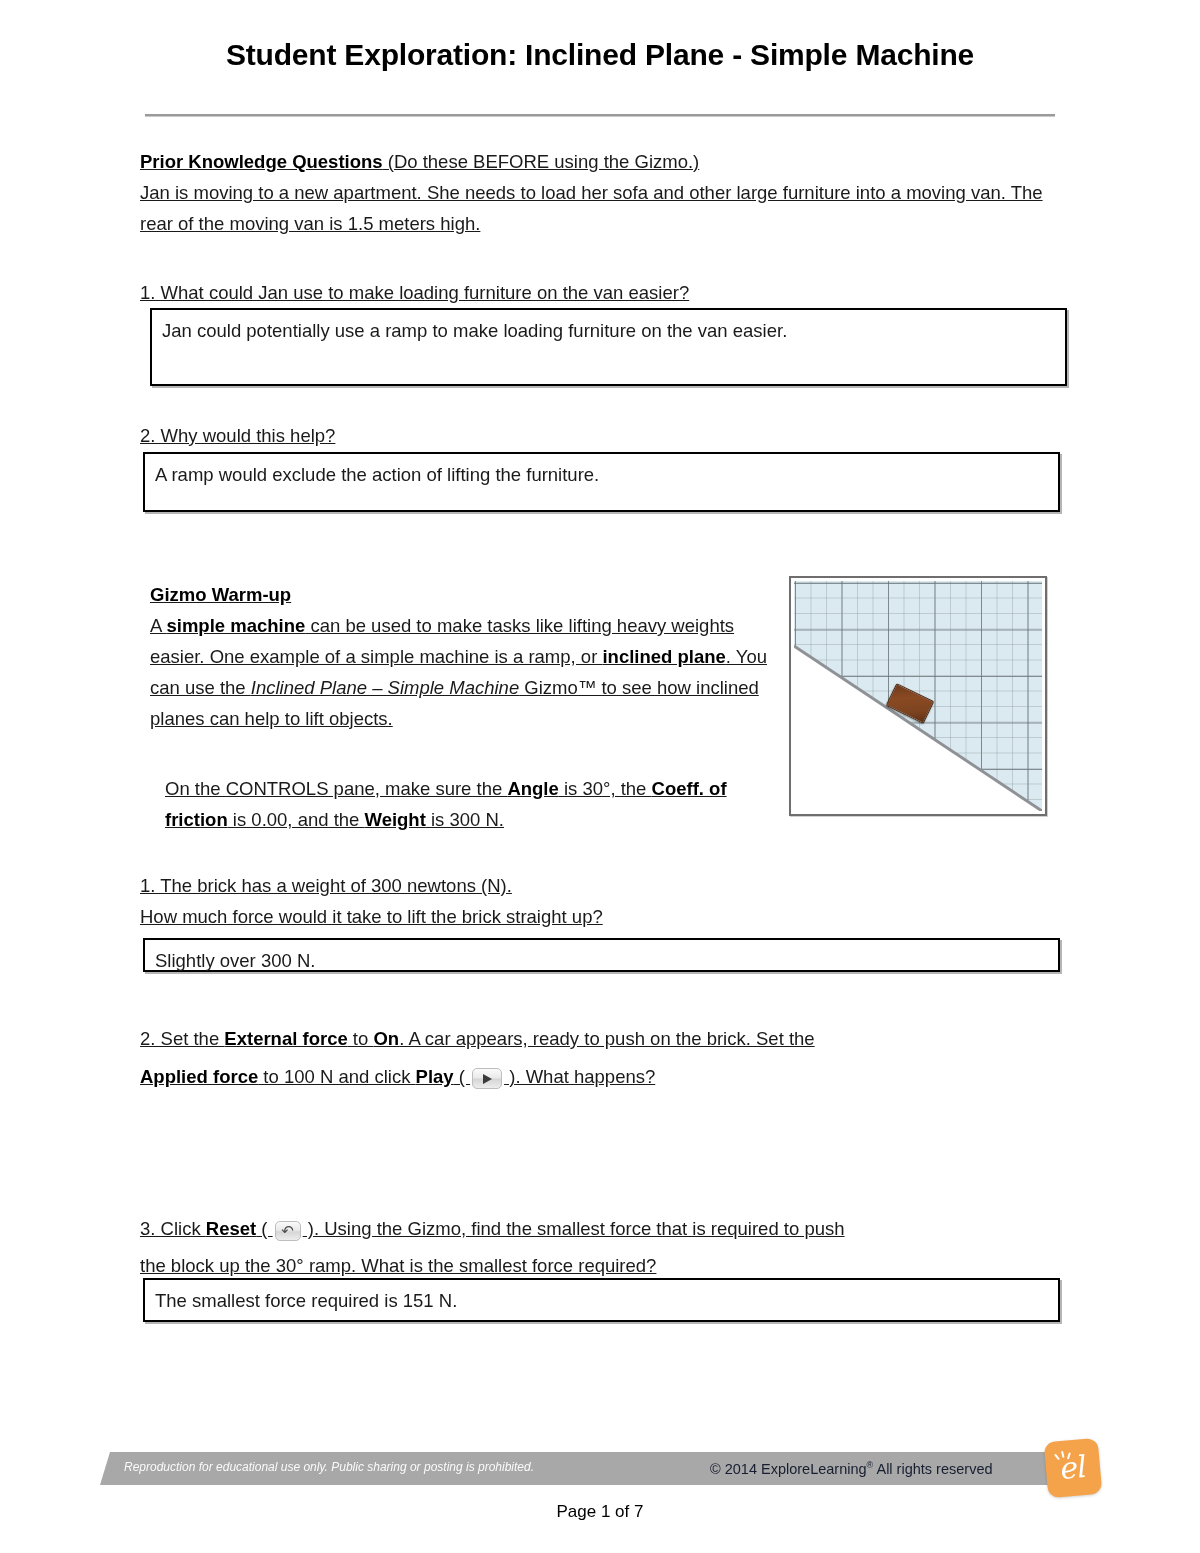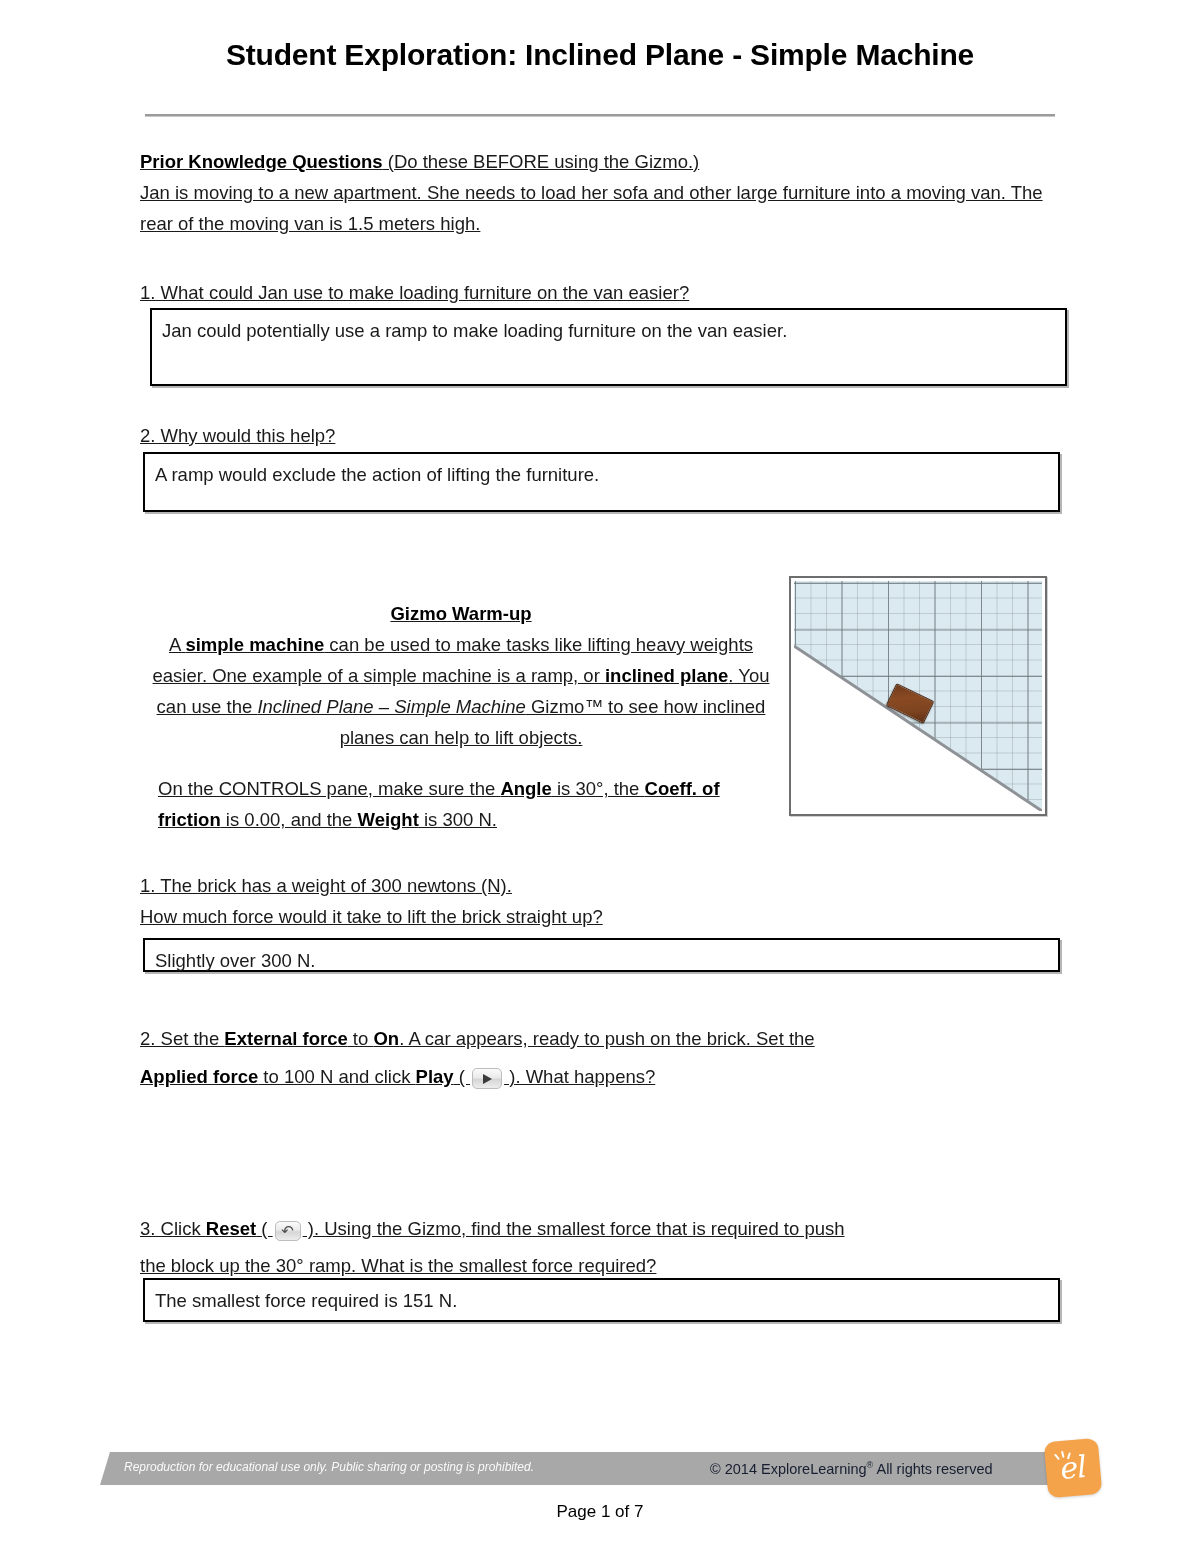--- a/index.html
+++ b/index.html
@@ -261,26 +261,26 @@
   <div class="para" style="left:140px; top:277px; width:930px;">1. What could Jan use to make loading furniture on the van easier?</div>
   <div class="answer-box" style="left:143px; top:308px; width:917px; height:78px;margin-left:7px;">
     <div class="answer-text">Jan could potentially use a ramp to make loading furniture on the van easier.</div>
   </div>
 
   <div class="para" style="left:140px; top:420px; width:930px;">2. Why would this help?</div>
   <div class="answer-box" style="left:143px; top:452px; width:917px; height:60px;">
     <div class="answer-text">A ramp would exclude the action of lifting the furniture.</div>
   </div>
 
-  <div class="para" style="left:150px; top:598px; width:622px;text-align:center;">
+  <div class="para" style="left:150px; top:579px; width:622px;">
     <b>Gizmo Warm-up</b><br>
     <span>A </span><b>simple machine</b><span> can be used to make tasks like lifting heavy weights easier. One example of a simple machine is a ramp, or </span><b>inclined plane</b><span>. You can use the </span><i>Inclined Plane – Simple Machine</i><span> Gizmo™ to see how inclined planes can help to lift objects.</span>
   </div>
 
-  <div class="para" style="left:158px; top:773px; width:622px;">
+  <div class="para" style="left:165px; top:773px; width:622px;">
     <span>On the CONTROLS pane, make sure the </span><b>Angle</b><span> is 30°, the </span><b>Coeff. of friction</b><span> is 0.00, and the </span><b>Weight</b><span> is 300 N.</span>
   </div>
 
   <div class="gizmo-figure">
     <div class="inner">
       <div class="grid-area"></div>
       <svg class="ramp-wedge" viewBox="0 0 252 234" preserveAspectRatio="none">
         <polygon points="0,66 252,234 0,234" fill="#ffffff"></polygon>
         <line x1="0" y1="66" x2="252" y2="234" stroke="#8e9296" stroke-width="3"></line>
       </svg>

